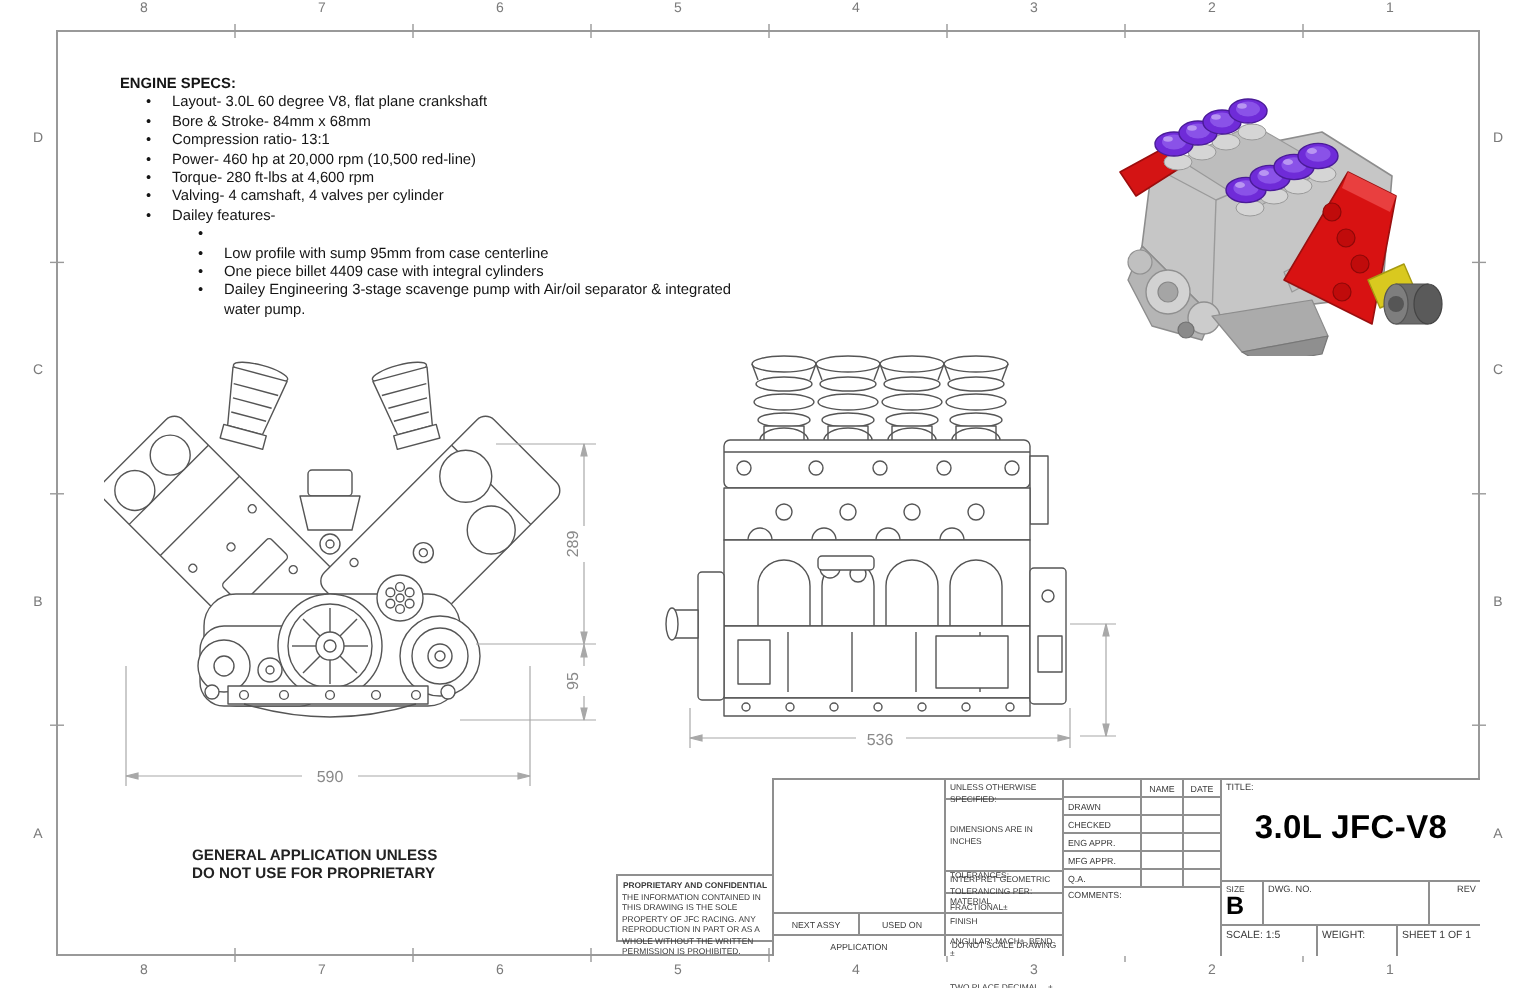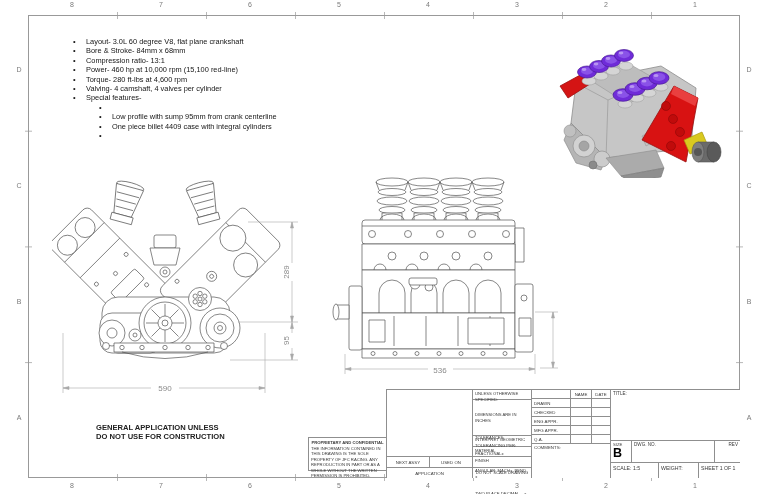--- a/index.html
+++ b/index.html
@@ -128,61 +128,63 @@
   <div class="zoneL" style="left:13px;top:182px;">C</div>
   <div class="zoneL" style="left:13px;top:298px;">B</div>
   <div class="zoneL" style="left:13px;top:414px;">A</div>
 
   <div class="zoneL" style="left:743px;top:66px;">D</div>
   <div class="zoneL" style="left:743px;top:182px;">C</div>
   <div class="zoneL" style="left:743px;top:298px;">B</div>
   <div class="zoneL" style="left:743px;top:414px;">A</div>
 
   <div class="specs">
+    <div class="specs-title">ENGINE SPECS:</div>
     <div class="li lvl1">
         <span class="b">•</span>
         <span>Layout-  3.0L 60 degree V8, flat plane crankshaft</span>
       </div>
     <div class="li lvl1">
         <span class="b">•</span>
         <span>Bore &amp; Stroke-  84mm x 68mm</span>
       </div>
     <div class="li lvl1">
         <span class="b">•</span>
         <span>Compression ratio- 13:1</span>
       </div>
     <div class="li lvl1">
         <span class="b">•</span>
-        <span>Power-  460 hp at 10,000 rpm (15,100 red-line)</span>
+        <span>Power-  460 hp at 20,000 rpm (10,500 red-line)</span>
       </div>
     <div class="li lvl1">
         <span class="b">•</span>
         <span>Torque- 280 ft-lbs at 4,600 rpm</span>
       </div>
     <div class="li lvl1">
         <span class="b">•</span>
         <span>Valving- 4 camshaft, 4 valves per cylinder</span>
       </div>
     <div class="li lvl1">
         <span class="b">•</span>
-        <span>Special features-</span>
+        <span>Dailey features-</span>
       </div>
     <div class="li lvl2">
         <span class="b">•</span>
       </div>
     <div class="li lvl2">
         <span class="b">•</span>
-        <span>Low profile with sump 95mm from crank centerline</span>
+        <span>Low profile with sump 95mm from case centerline</span>
       </div>
     <div class="li lvl2">
         <span class="b">•</span>
         <span>One piece billet 4409 case with integral cylinders</span>
       </div>
     <div class="li lvl2">
         <span class="b">•</span>
+        <span>Dailey Engineering 3-stage scavenge pump with Air/oil separator &amp; integrated water pump.</span>
       </div>
   </div>
 
   <svg class="abs" style="left:546px;top:28px;" width="205" height="150" viewBox="0 0 205 150">
     <g stroke-linejoin="round">
 
       <g>
         <polygon points="30,55 115,38 150,60 145,120 60,130 25,95" fill="#c6c6c6" stroke="#8d8d8d" stroke-width="0.8"></polygon>
         <polyline points="30,55 62,72 118,48" fill="none" stroke="#9a9a9a" stroke-width="0.7"></polyline>
         <polyline points="62,72 60,130" fill="none" stroke="#9a9a9a" stroke-width="0.7"></polyline>
@@ -517,21 +519,21 @@
         <line x1="215" y1="200" x2="233" y2="200"></line>
       <line x1="228" y1="144" x2="228" y2="200"></line>
       <polygon points="228,144 226.5,150 229.5,150" fill="#a8a8a8"></polygon>
       <polygon points="228,200 226.5,194 229.5,194" fill="#a8a8a8"></polygon>
     </g>
     <text x="115" y="204.5" text-anchor="middle" font-size="8" fill="#8a8a8a">536</text>
   </svg>
 
   <div class="gen-note">
     <div>GENERAL APPLICATION UNLESS</div>
-    <div>DO NOT USE FOR CONSTRUCTION</div>
+    <div>DO NOT USE FOR PROPRIETARY</div>
   </div>
 
   <div class="prop">
     <div class="prop-head">PROPRIETARY AND CONFIDENTIAL</div>
     <div>THE INFORMATION CONTAINED IN THIS DRAWING IS THE SOLE PROPERTY OF JFC RACING.  ANY REPRODUCTION IN PART OR AS A WHOLE WITHOUT THE WRITTEN PERMISSION IS PROHIBITED.</div>
   </div>
 
   <div class="form">
 
     <div class="col col-app">
@@ -589,20 +591,21 @@
         <div class="appr-label">Q.A.</div>
         <div class="appr-name"></div>
         <div class="appr-date"></div>
       </div>
       <div class="appr-comments">COMMENTS:</div>
     </div>
 
     <div class="col col-title">
       <div class="title-area">
         <div class="title-label">TITLE:</div>
+        <div class="title-text">3.0L JFC-V8</div>
       </div>
       <div class="size-row">
         <div class="size-cell">
           <div class="size-lbl">SIZE</div>
           <div class="size-val">B</div>
         </div>
         <div class="dwg-cell">DWG.  NO.</div>
         <div class="rev-cell">REV</div>
       </div>
       <div class="scale-row">

